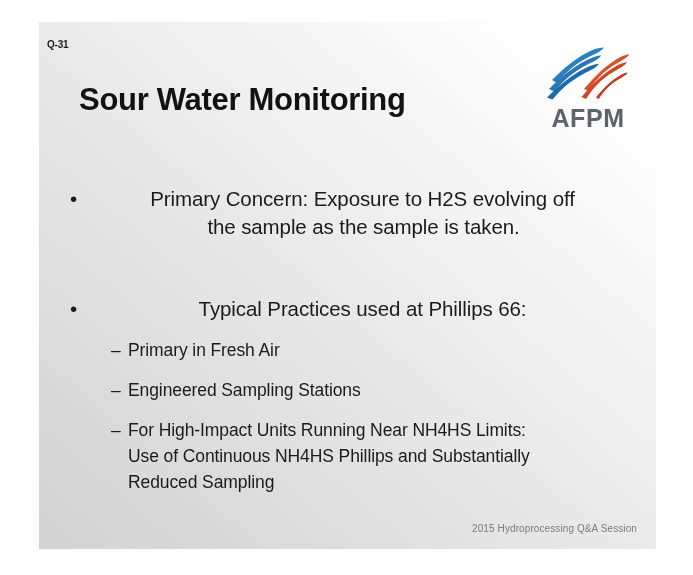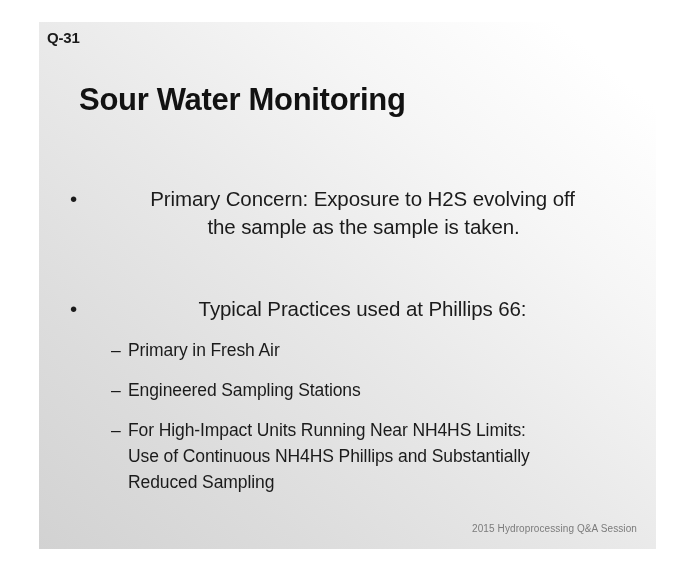--- a/index.html
+++ b/index.html
@@ -27,22 +27,22 @@
     top: 22px;
     width: 617px;
     height: 527px;
     background: linear-gradient(to top right, #d2d2d2 0%, #dcdcdc 22%, #e9e9e9 48%, #f6f6f6 72%, #ffffff 92%);
     overflow: hidden;
   }
   
   #qtag {
     position: absolute;
     left: 8px;
-    top: 7px;
-    font-size: 15px;
+    top: 17px;
+    font-size: 10px;
     font-weight: bold;
     color: #1a1a1a;
     letter-spacing: -0.2px;
   }
   
   #logo {
     position: absolute;
     right: 20px;
     top: 17px;
     width: 96px;
@@ -134,20 +134,33 @@
 </style>
 </head>
 <body>
 
 <div id="screen">
 
   <div id="slide">
 
     <div id="qtag">Q-31</div>
 
+    <div id="logo">
+      <svg id="logo-mark" viewBox="0 0 96 62" xmlns="http://www.w3.org/2000/svg">
+
+        <path d="M12 41 C26 27, 38 17, 55 10 C58 9.2, 61 8.7, 64 8.6 C61.6 11.6, 58.6 13.4, 55 15 C39 22, 27.5 31, 17 44 Z" fill="#2a7fc1"></path>
+        <path d="M9 50 C23.5 35.5, 36 25.5, 52.5 18.5 C55.5 17.3, 58.5 16.5, 61.5 16.2 C59 19.4, 56 21.2, 52.5 22.9 C37 30, 25 39, 14.5 52.5 Z" fill="#2b76b4"></path>
+        <path d="M7 58.5 C21.5 44, 34 34, 50 27 C53 25.8, 56 25, 59 24.7 C56.5 27.9, 53.5 29.7, 50 31.4 C35 38.5, 23 47.5, 12.5 60.5 Z" fill="#1f6aa8"></path>
+
+        <path d="M44 50 C56 36, 66.5 25.5, 80.5 18 C83.5 16.5, 86.5 15.6, 89.5 15.3 C87 18.6, 84 20.5, 80.5 22.3 C67.5 29, 57.5 38, 48.5 52 Z" fill="#d94f2b"></path>
+        <path d="M41.5 58 C53.5 44, 64 33.5, 78 26 C81 24.5, 84 23.6, 87 23.3 C84.5 26.6, 81.5 28.5, 78 30.3 C65 37, 55 46, 46 60 Z" fill="#cf4522"></path>
+        <path d="M56 58.5 C64 48.5, 71.5 41, 81.5 35.5 C83.6 34.4, 85.8 33.8, 88 33.6 C86.2 36, 84 37.4, 81.5 38.7 C72 43.6, 65 50, 58.7 60 Z" fill="#c23d1c"></path>
+      </svg>
+      <span id="logo-word">AFPM</span>
+    </div>
 
     <div id="title">Sour Water Monitoring</div>
 
     <div id="body">
 
       <div class="bullet-block">
         <span class="dot">•</span>
         <span class="bullet-line">Primary Concern:  Exposure to H2S evolving off</span>
         <span class="bullet-line cont">the sample as the sample is taken.</span>
       </div>

